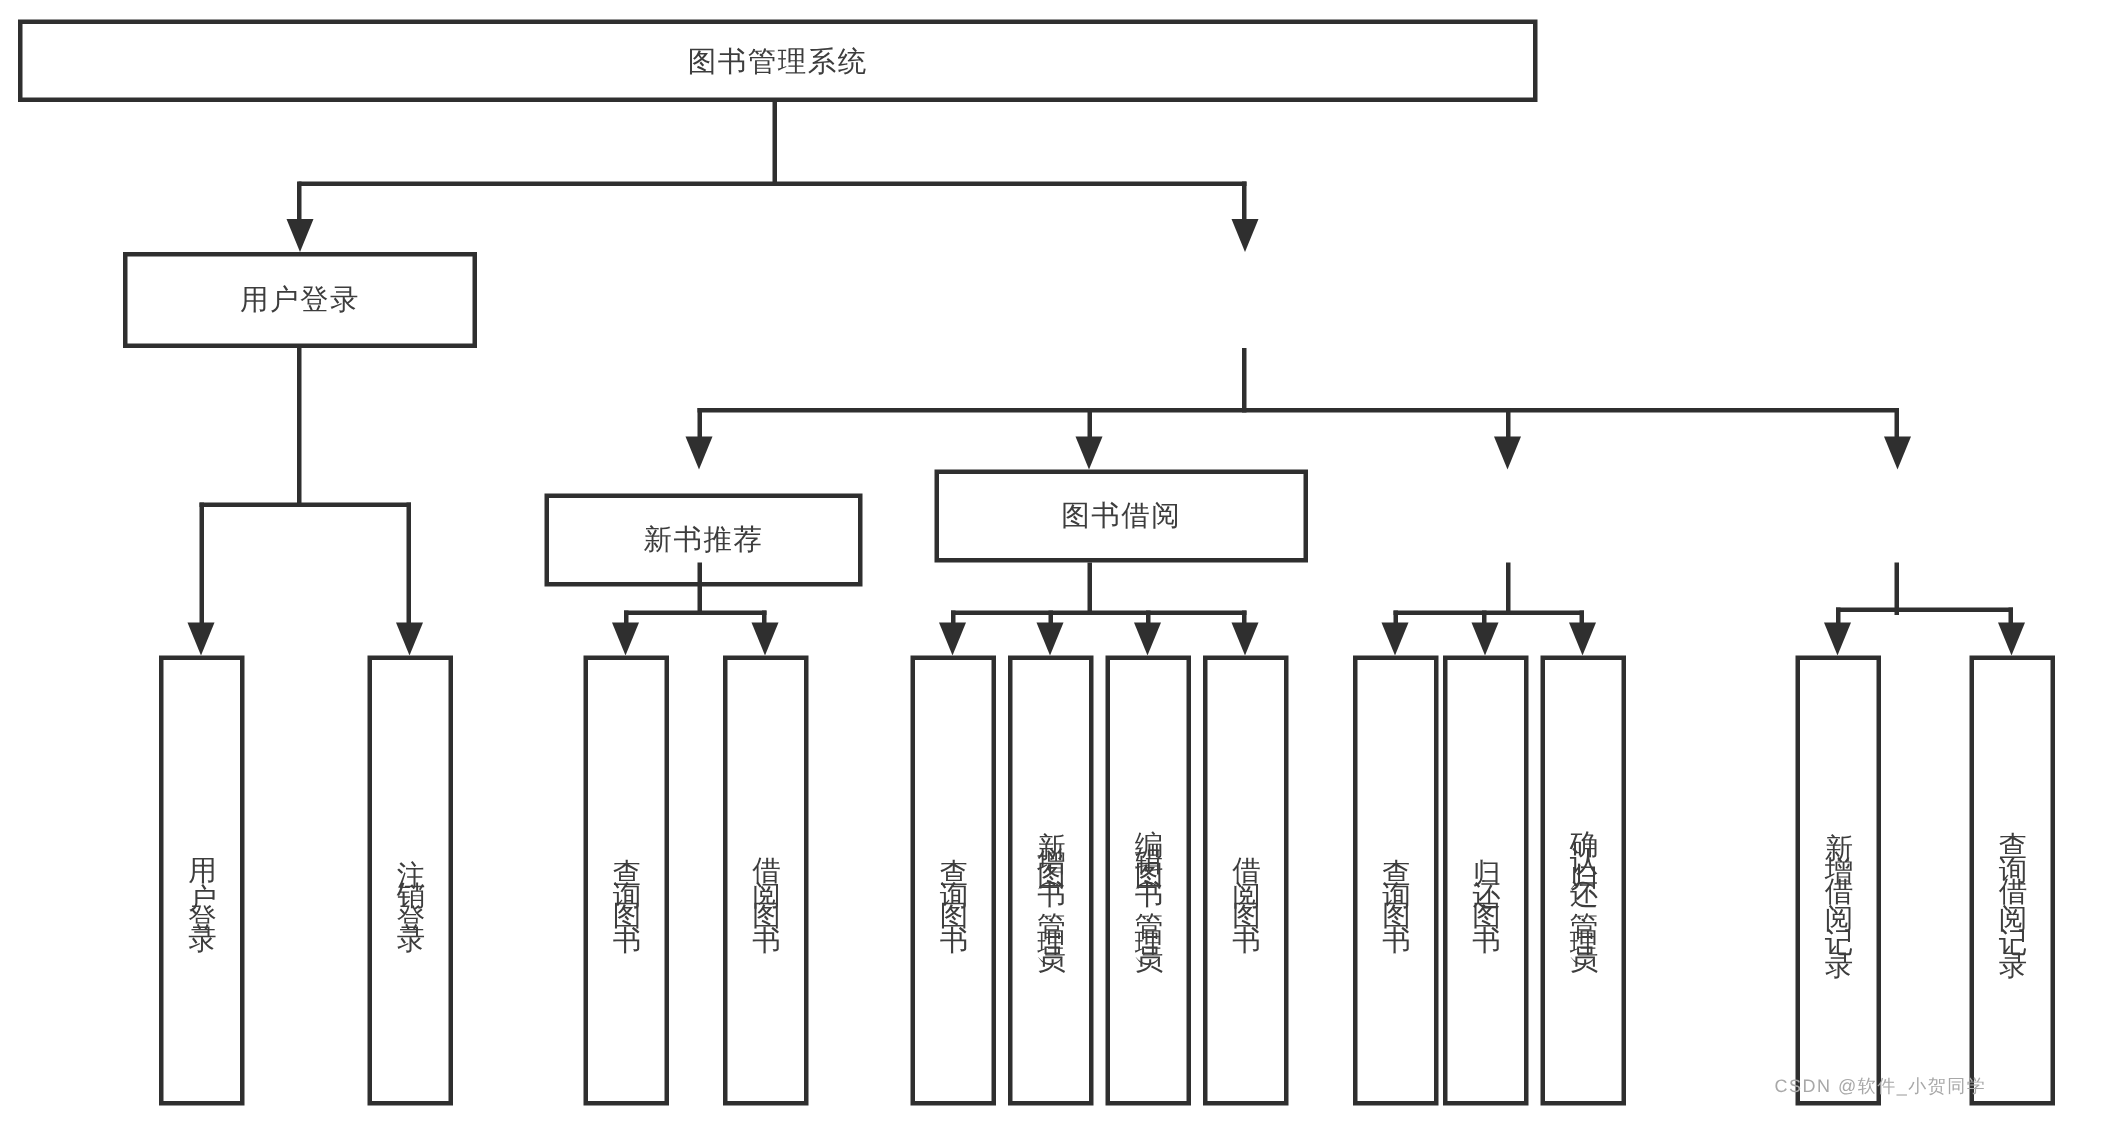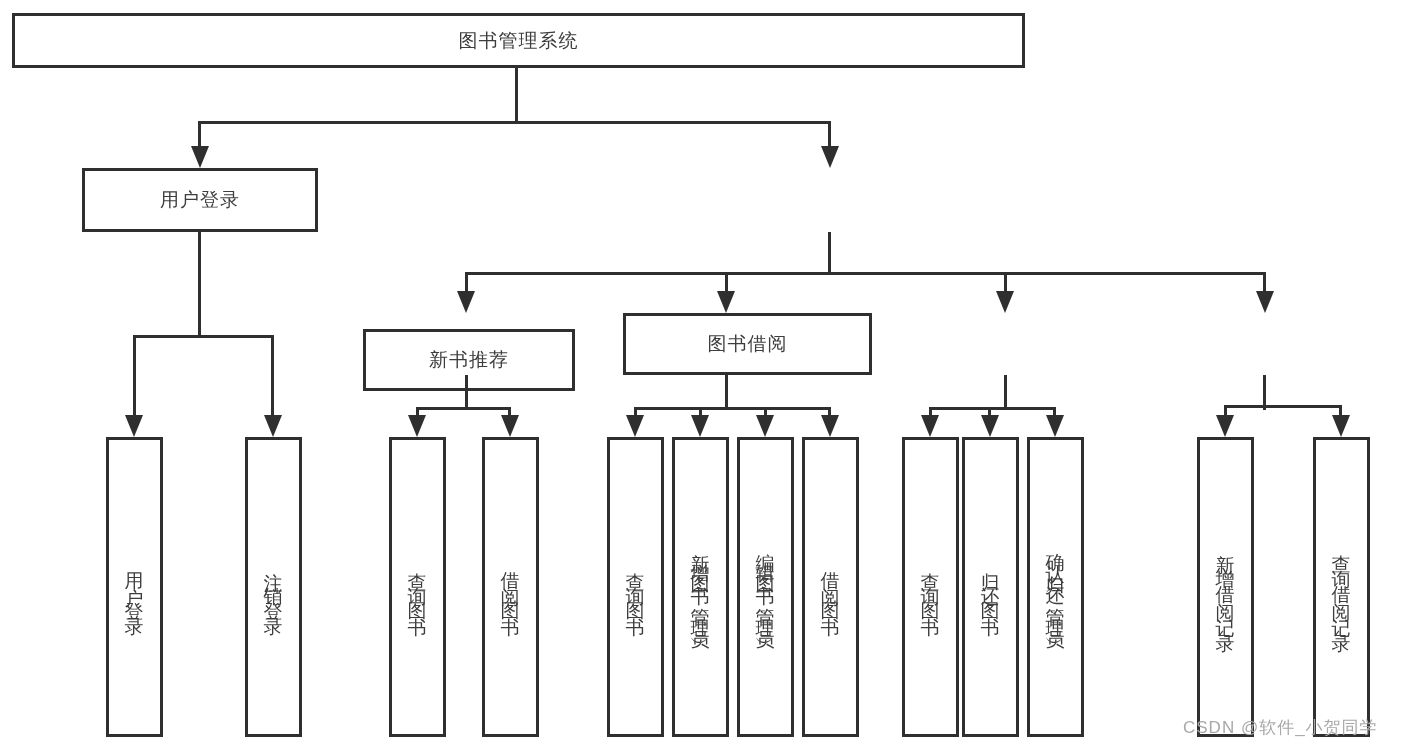--- a/index.html
+++ b/index.html
@@ -48,21 +48,21 @@
     width: 0;
     height: 0;
     border-left: 9px solid transparent;
     border-right: 9px solid transparent;
     border-top: 22px solid #2f2f2f;
   }
   .watermark {
     position: absolute;
     left: 1183px;
     top: 716px;
-    font-size: 17px;
+    font-size: 12px;
     color: #a8a8a8;
     letter-spacing: 1px;
     white-space: nowrap;
   }
 </style>
 </head>
 <body>
 
 <div class="stage">
 

